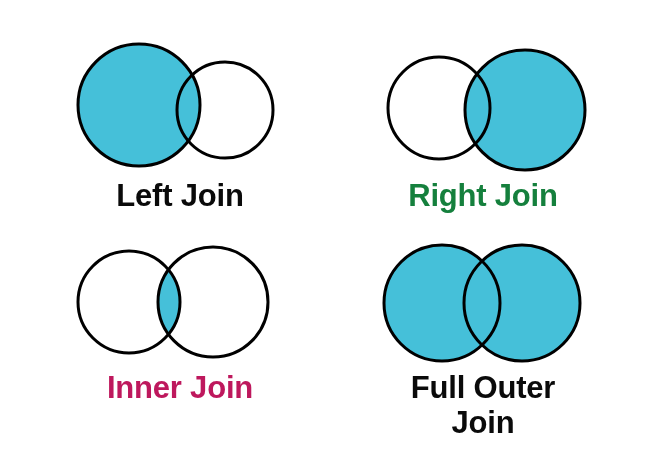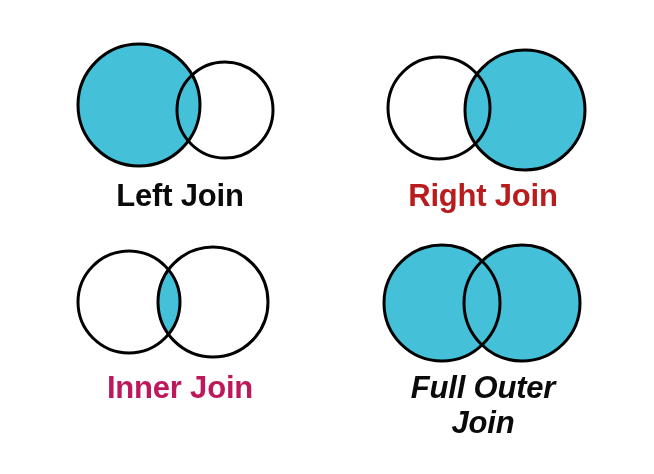--- a/index.html
+++ b/index.html
@@ -88,21 +88,21 @@
 
   <div class="diagram-cell" id="cell-right-join">
     <svg class="venn-svg" width="240" height="140" viewBox="0 0 240 140">
 
       <circle cx="145" cy="72" r="60" fill="#45c0d9" stroke="none"></circle>
 
       <circle cx="59" cy="70" r="51" fill="none" stroke="#000000" stroke-width="3"></circle>
       <circle cx="145" cy="72" r="60" fill="none" stroke="#000000" stroke-width="3"></circle>
     </svg>
   </div>
-  <div class="join-label" id="label-right-join" style="color: #b91c1c; text-align: center;">Right Join</div>
+  <div class="join-label" id="label-right-join" style="color: #15803d; text-align: center;">Right Join</div>
 
   <div class="diagram-cell" id="cell-inner-join">
     <svg class="venn-svg" width="240" height="135" viewBox="0 0 240 135">
       <defs>
         <clipPath id="clip-ij-left">
           <circle cx="59" cy="62" r="51"></circle>
         </clipPath>
       </defs>
 
       <g clip-path="url(#clip-ij-left)">
@@ -118,16 +118,16 @@
   <div class="diagram-cell" id="cell-full-outer-join">
     <svg class="venn-svg" width="240" height="135" viewBox="0 0 240 135">
 
       <circle cx="62" cy="63" r="58" fill="#45c0d9" stroke="none"></circle>
       <circle cx="142" cy="63" r="58" fill="#45c0d9" stroke="none"></circle>
 
       <circle cx="62" cy="63" r="58" fill="none" stroke="#000000" stroke-width="3"></circle>
       <circle cx="142" cy="63" r="58" fill="none" stroke="#000000" stroke-width="3"></circle>
     </svg>
   </div>
-  <div class="join-label" id="label-full-outer-join" style="color: rgb(10, 10, 10); font-style: italic;">Full Outer
+  <div class="join-label" id="label-full-outer-join" style="color: rgb(10, 10, 10);">Full Outer
 Join</div>
 
 </div>
 
 </body></html>

